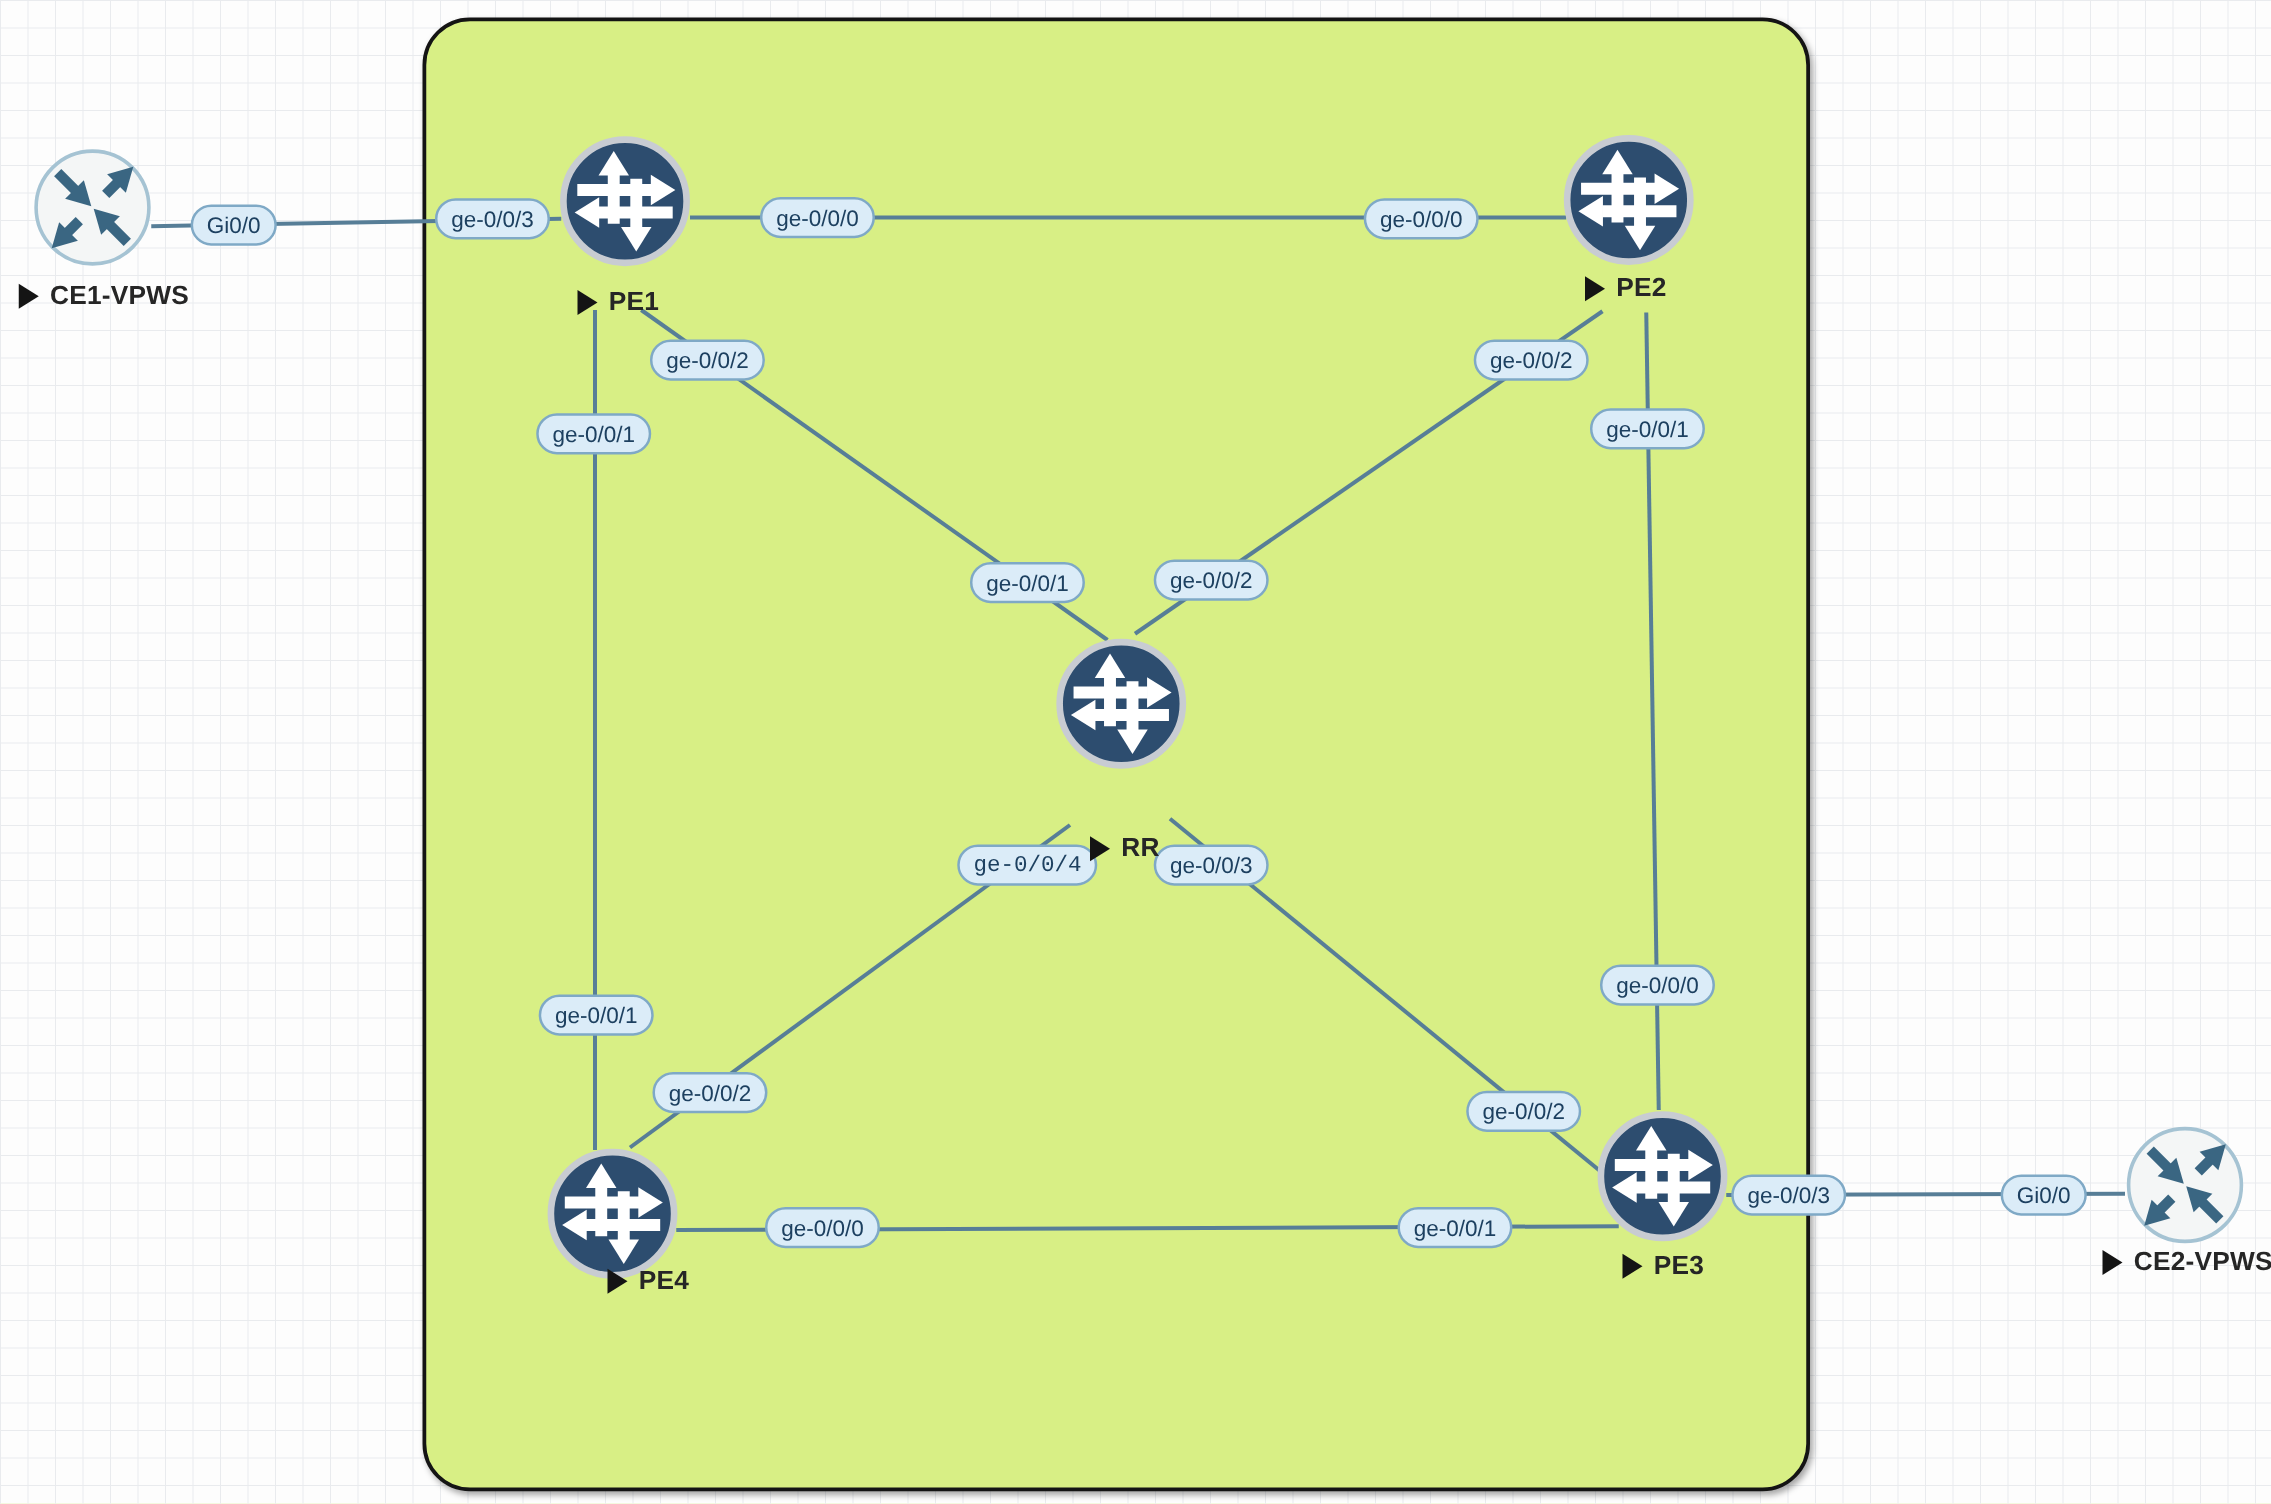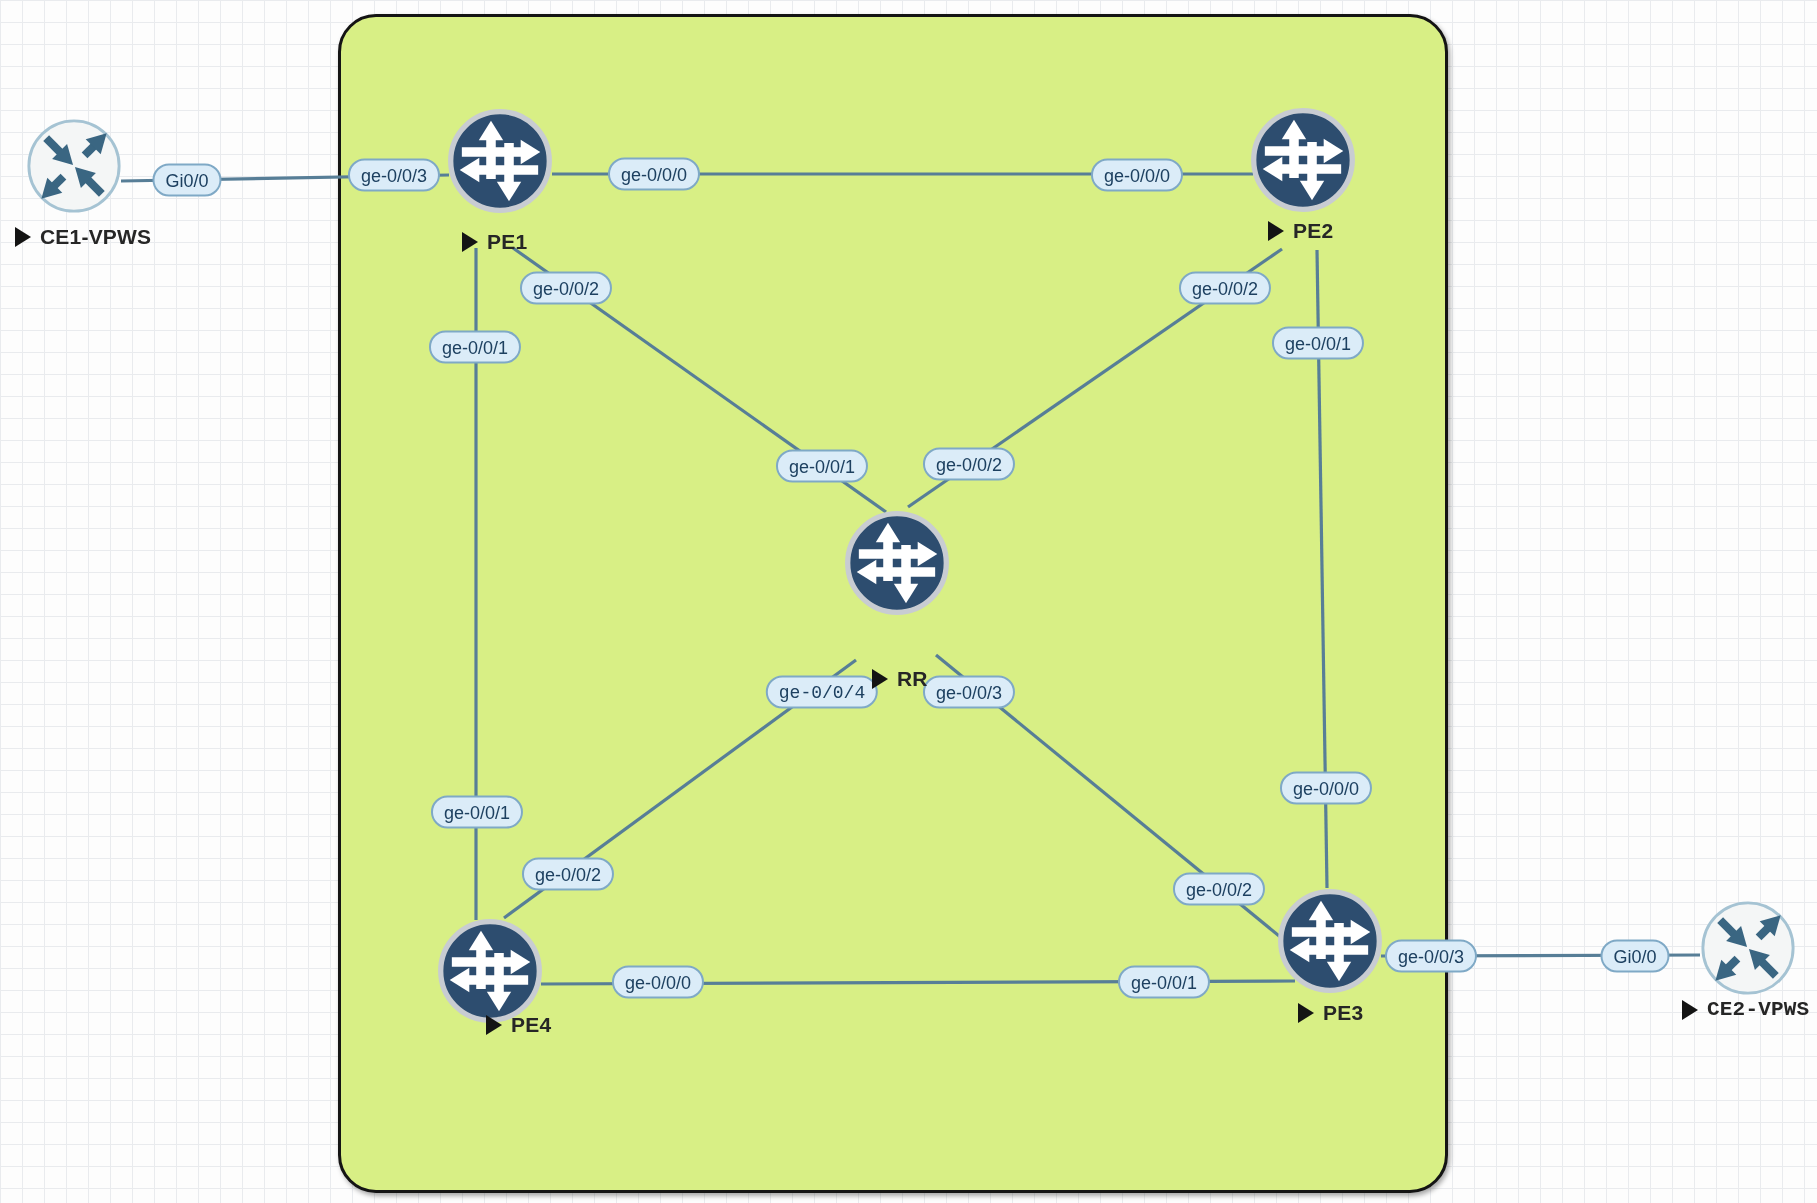--- a/index.html
+++ b/index.html
@@ -202,18 +202,18 @@
         <span>RR</span>
       </div>
       <div class="node-label" style="left: 463px; top: 1013px; margin-left: 23px;">
         <span class="tri"></span>
         <span>PE4</span>
       </div>
       <div class="node-label" style="left: 1298px; top: 1001px;">
         <span class="tri"></span>
         <span>PE3</span>
       </div>
-      <div class="node-label" style="left: 1682px; top: 998px; font-family: Liberation Mono, monospace;">
+      <div class="node-label" style="left: 1682px; top: 998px;">
         <span class="tri"></span>
         <span>CE2-VPWS</span>
       </div>
     </div>
 </div>
 
 </body></html>

